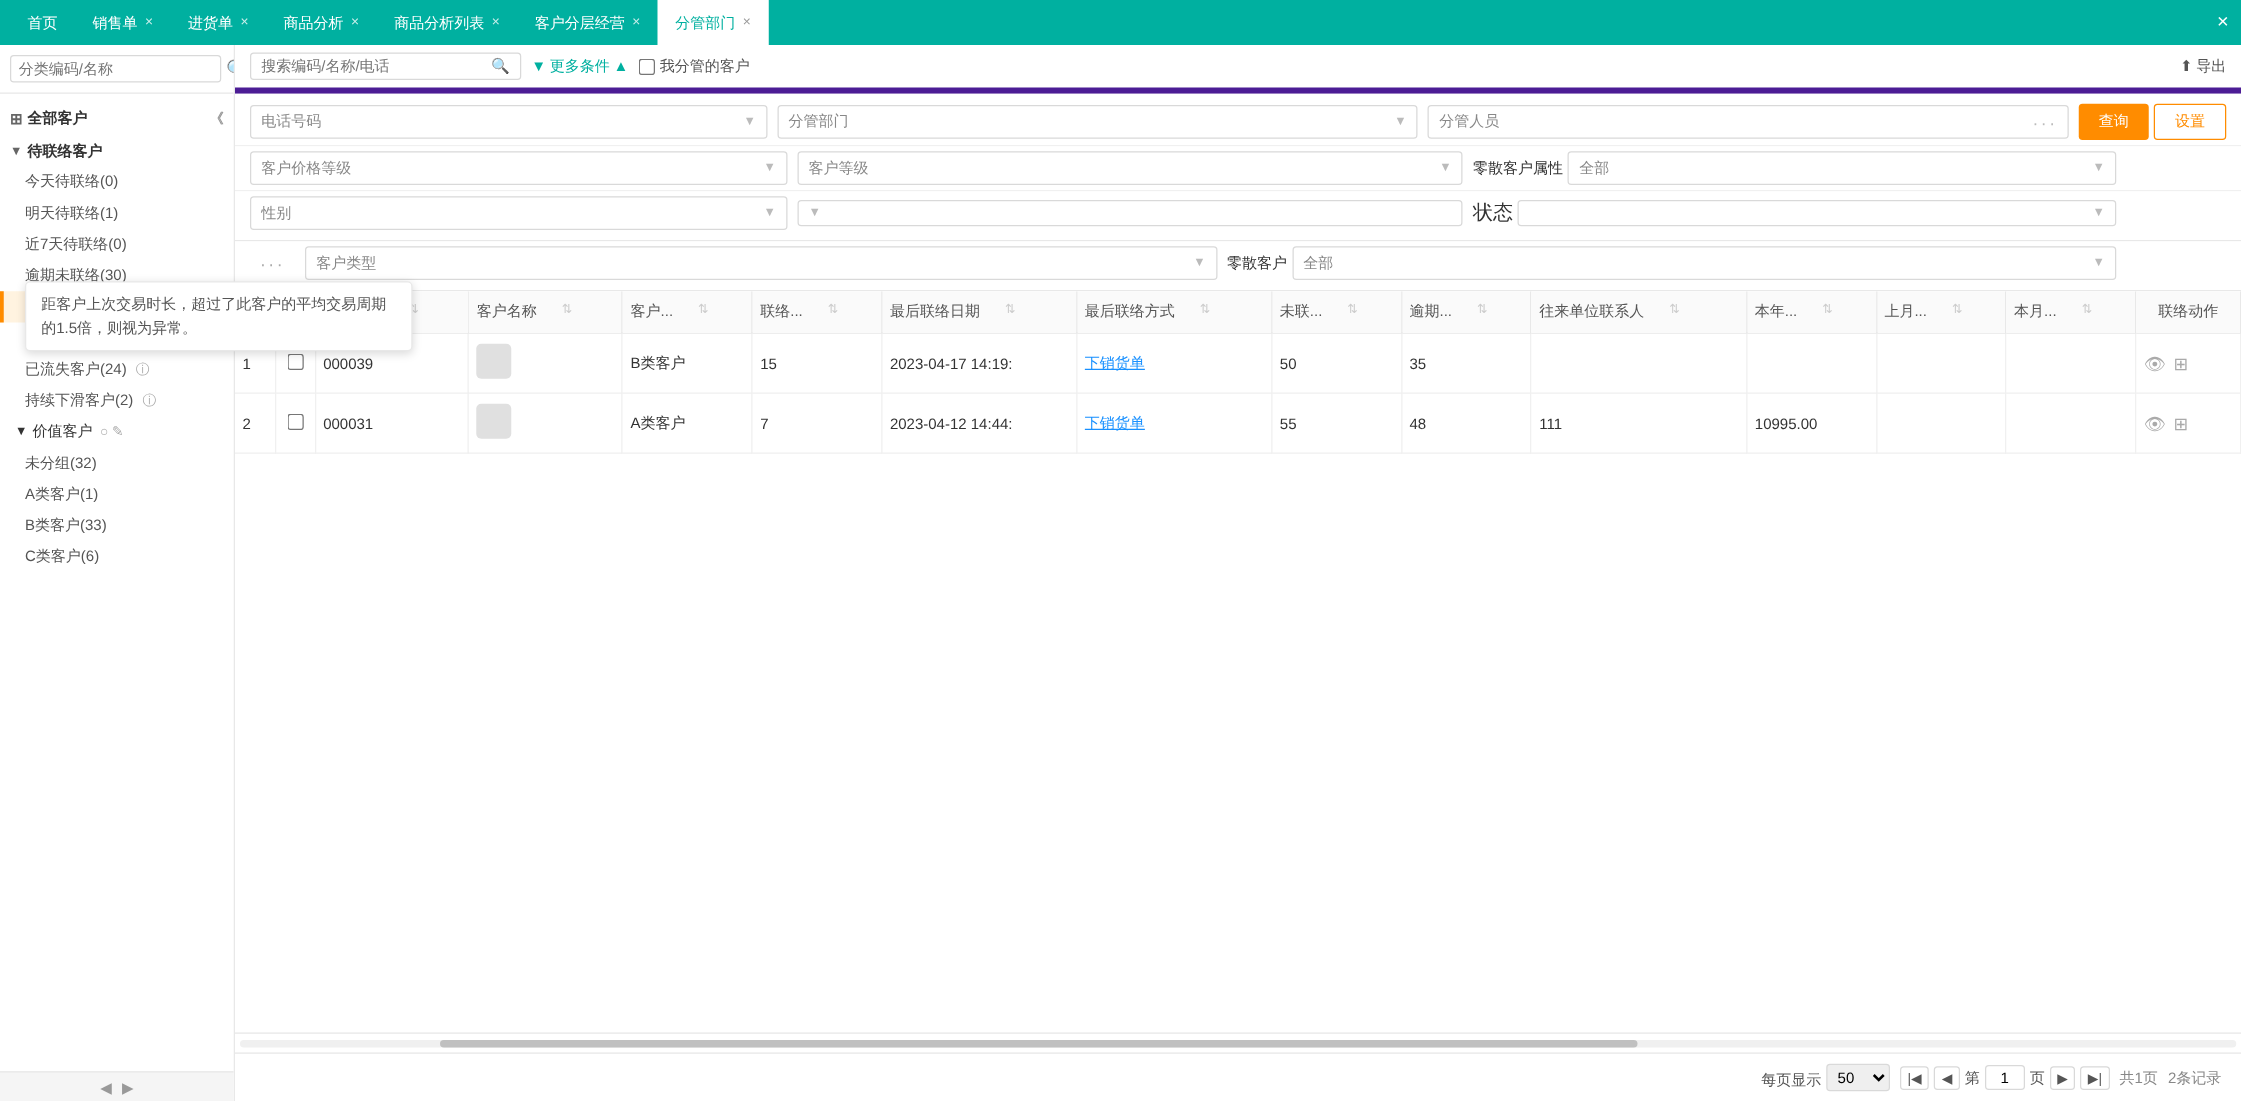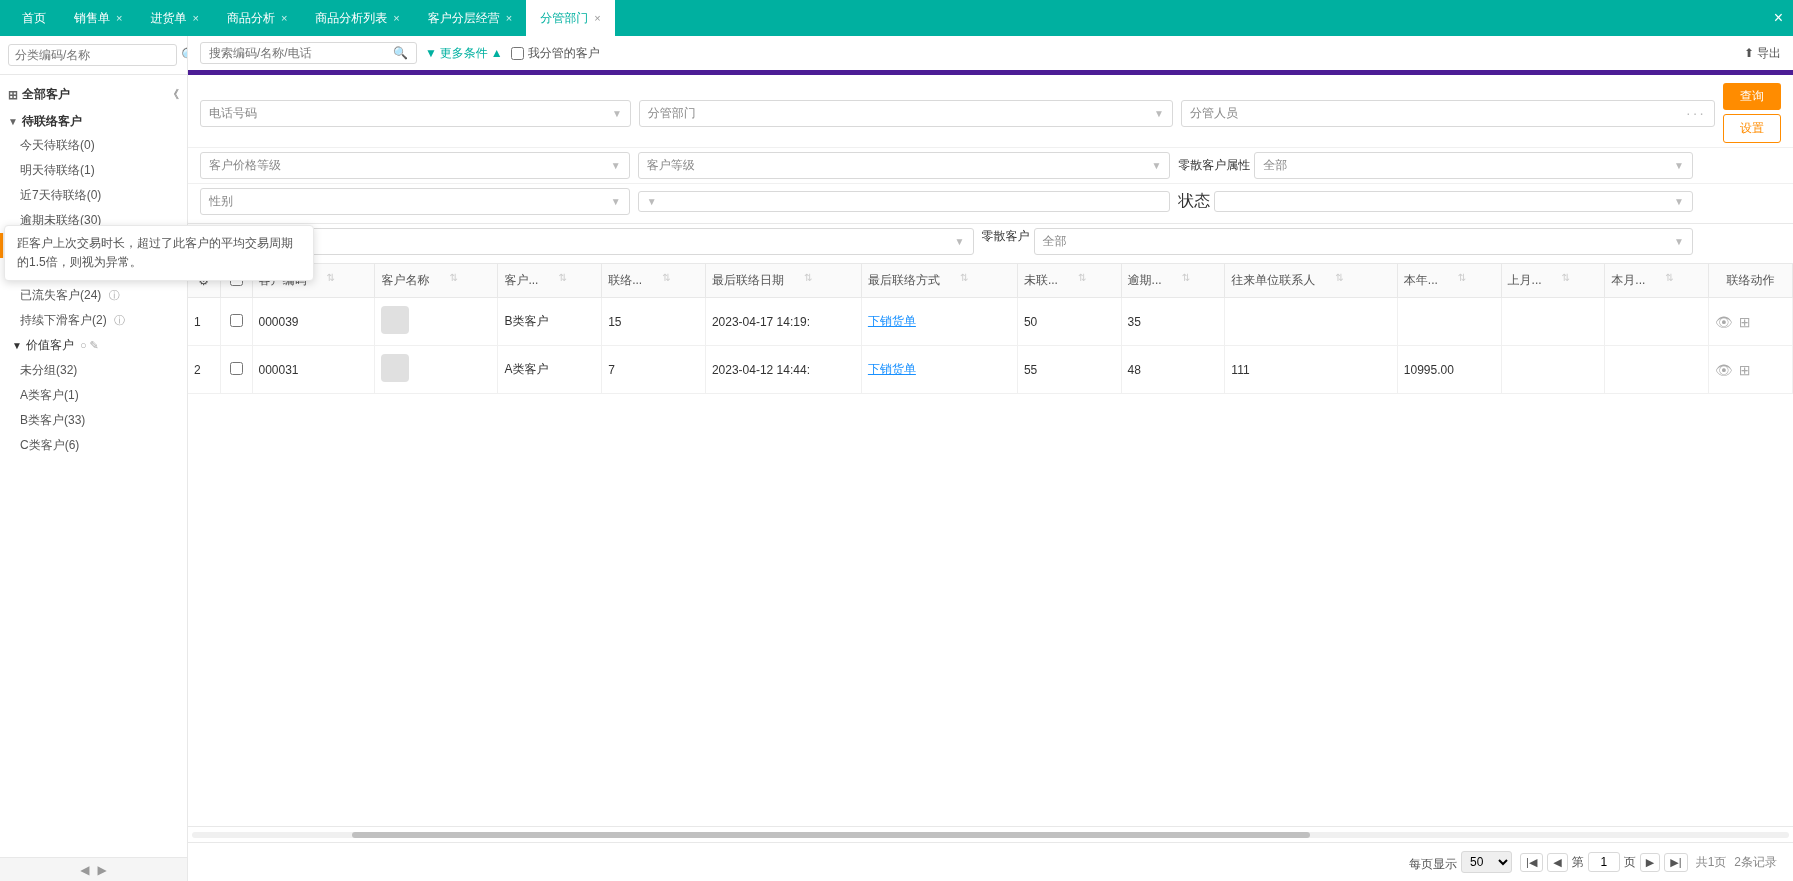--- a/index.html
+++ b/index.html
@@ -319,21 +319,21 @@
       border-radius: 3px;
       padding: 2px 4px;
       text-align: center;
       font-size: 12px;
     }
     .pagination .total-info { color: #888; }
 
     
     .tooltip-box {
       position: absolute;
-      left: 4px;
+      left: 20px;
       top: 225px;
       background: #fff;
       border: 1px solid #e8e8e8;
       border-radius: 4px;
       padding: 8px 12px;
       max-width: 310px;
       color: #555;
       font-size: 12px;
       box-shadow: 0 2px 8px rgba(0,0,0,0.15);
       z-index: 100;
@@ -503,21 +503,21 @@
           <span class="arrow">▼</span>
         </div>
         <div class="fg-item" style="flex: 1.5;">
           <label>分管部门</label>
           <span class="arrow">▼</span>
         </div>
         <div class="fg-item" style="flex: 1.5; position: relative;">
           <label>分管人员</label>
           <span style="margin-left: auto; color: #bbb; font-size: 14px; letter-spacing: 2px;">···</span>
         </div>
-        <div style="display: flex; flex-direction: column; gap: 4px;">
+        <div style="display: flex; gap: 4px;">
           <button class="btn-query">查询</button>
           <button class="btn-settings">设置</button>
         </div>
       </div>
     </div>
 
     <div style="background:#fff; padding: 4px 12px 4px; border-bottom: 1px solid #f0f0f0;">
       <div style="display: flex; align-items: center; gap: 8px;">
         <div class="fg-item" style="flex: 1.2;">
           <label>客户价格等级</label>
@@ -558,21 +558,21 @@
       </div>
     </div>
 
     <div style="background:#fff; padding: 4px 12px 8px; border-bottom: 1px solid #e8e8e8;">
       <div style="display: flex; align-items: center; gap: 8px;">
         <span style="color:#aaa; font-size:14px; letter-spacing:2px; padding: 4px 8px; cursor:pointer;">···</span>
         <div class="fg-item" style="flex: 1.5;">
           <label>客户类型</label>
           <span class="arrow">▼</span>
         </div>
-        <div style="flex: 1.5; display: flex; align-items: flex-start; gap: 4px;">
+        <div style="flex: 1.5; display: flex; align-items: center; gap: 4px;">
           <span style="color:#333; font-size:12px; white-space:nowrap;">零散客户</span>
           <div class="fg-item" style="flex: 1;">
             <label>全部</label>
             <span class="arrow">▼</span>
           </div>
         </div>
         <div style="width: 80px;"></div>
       </div>
     </div>
 

